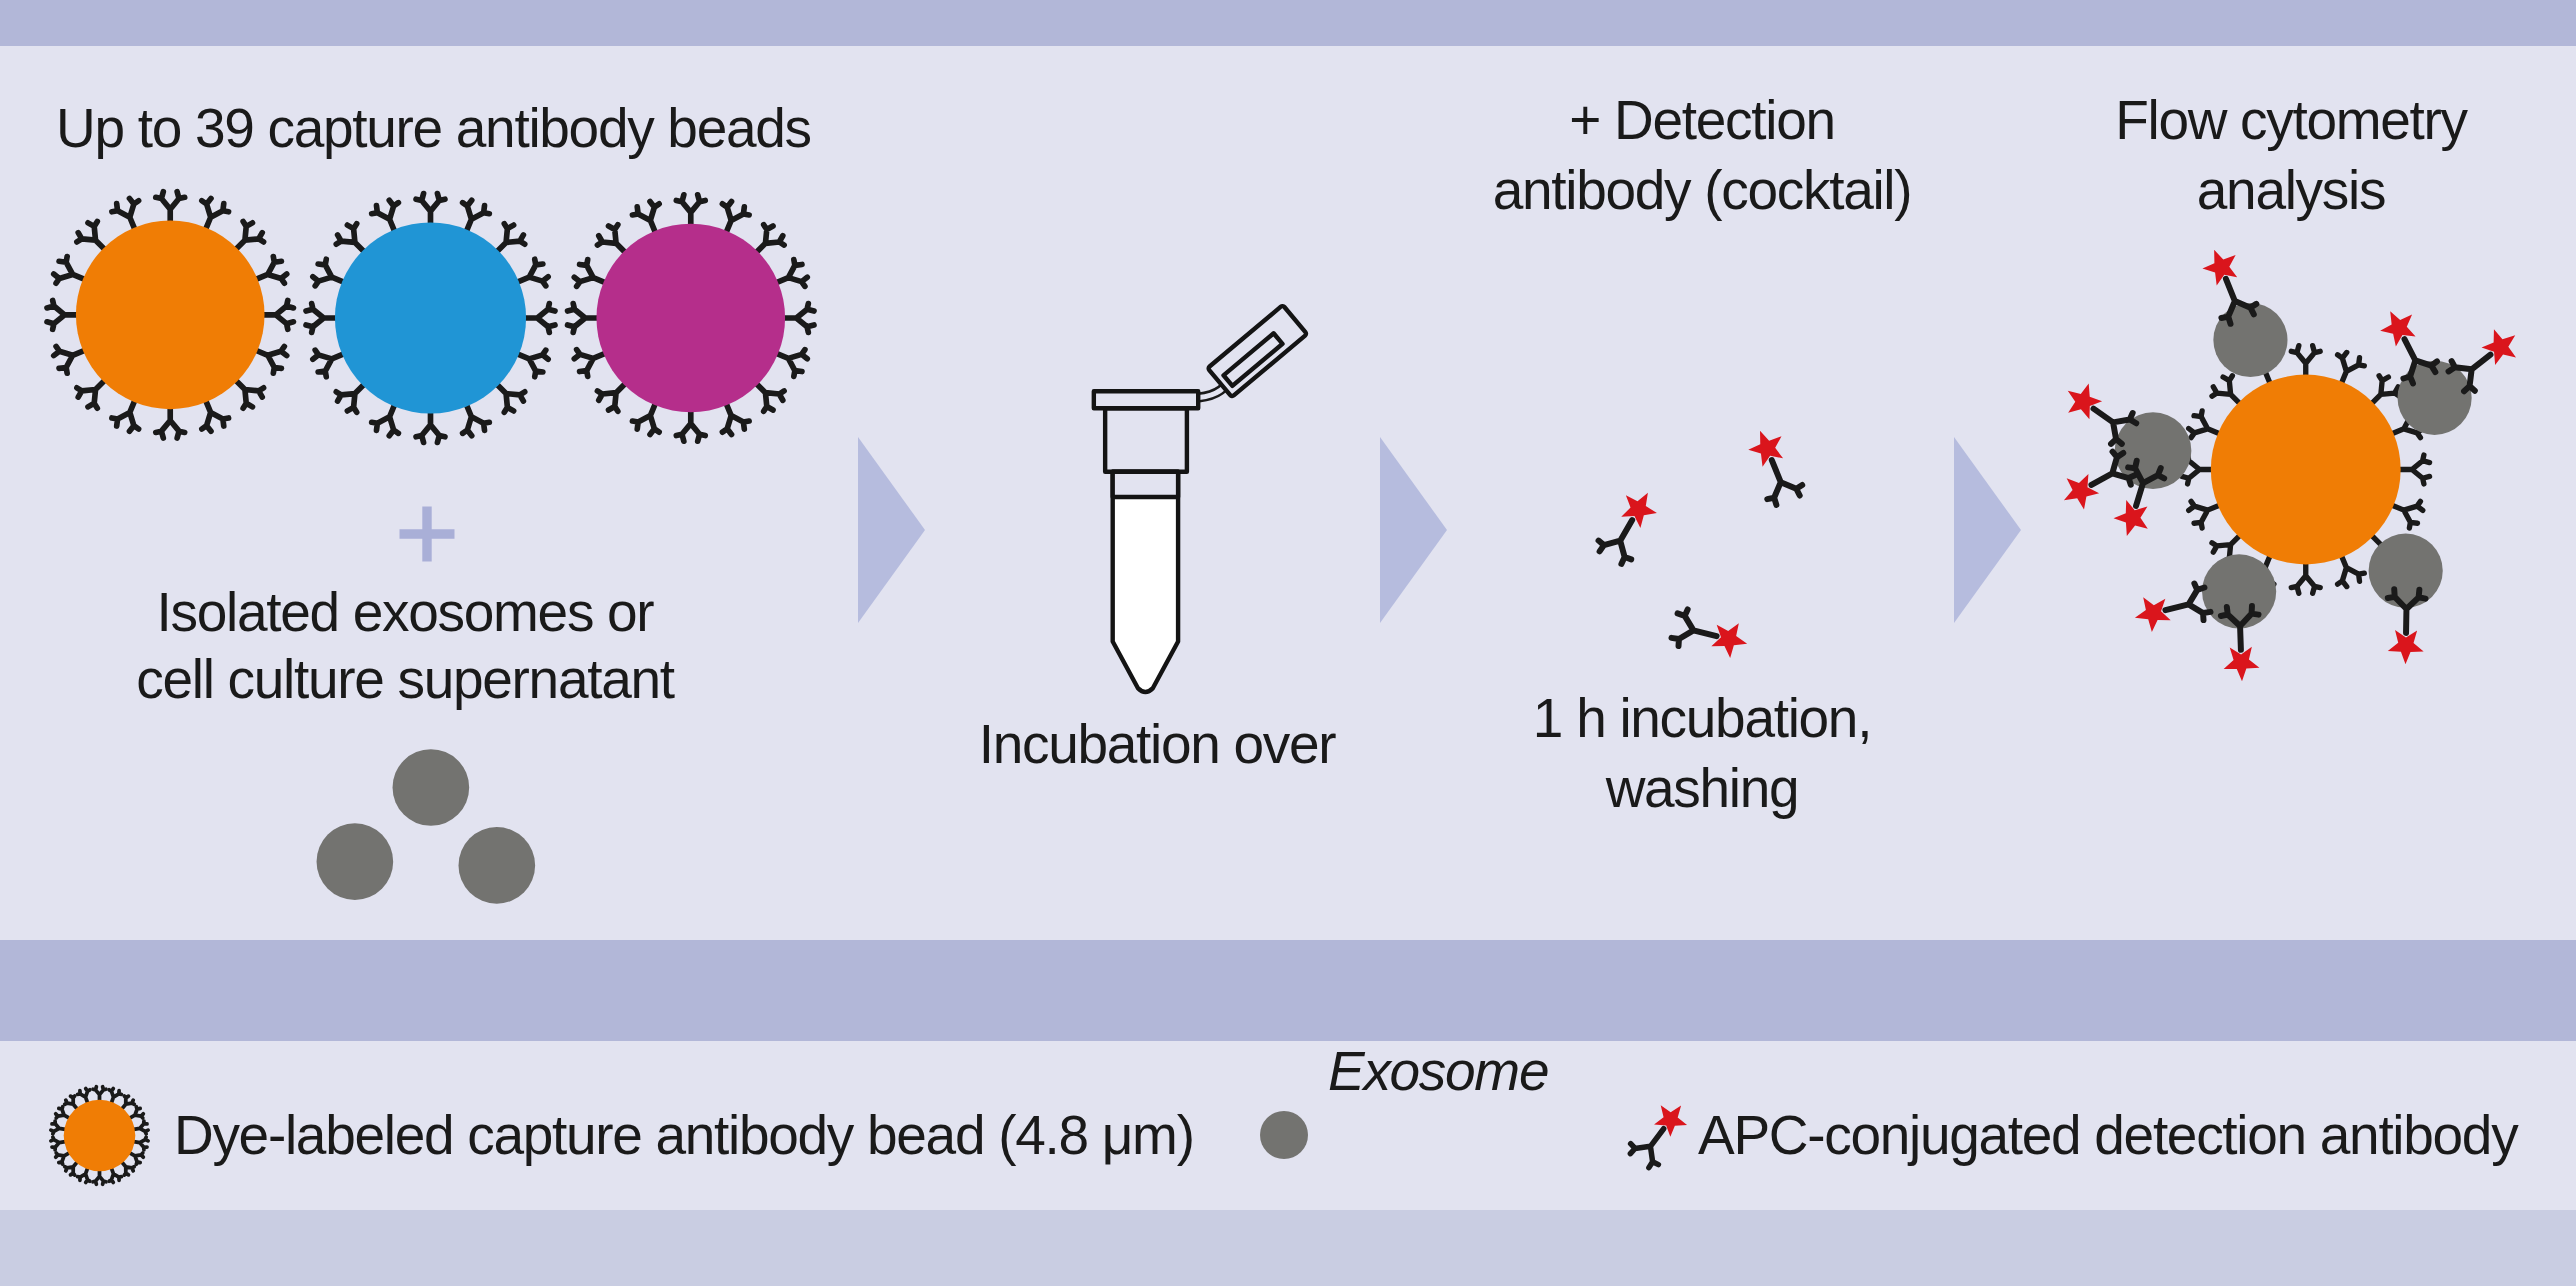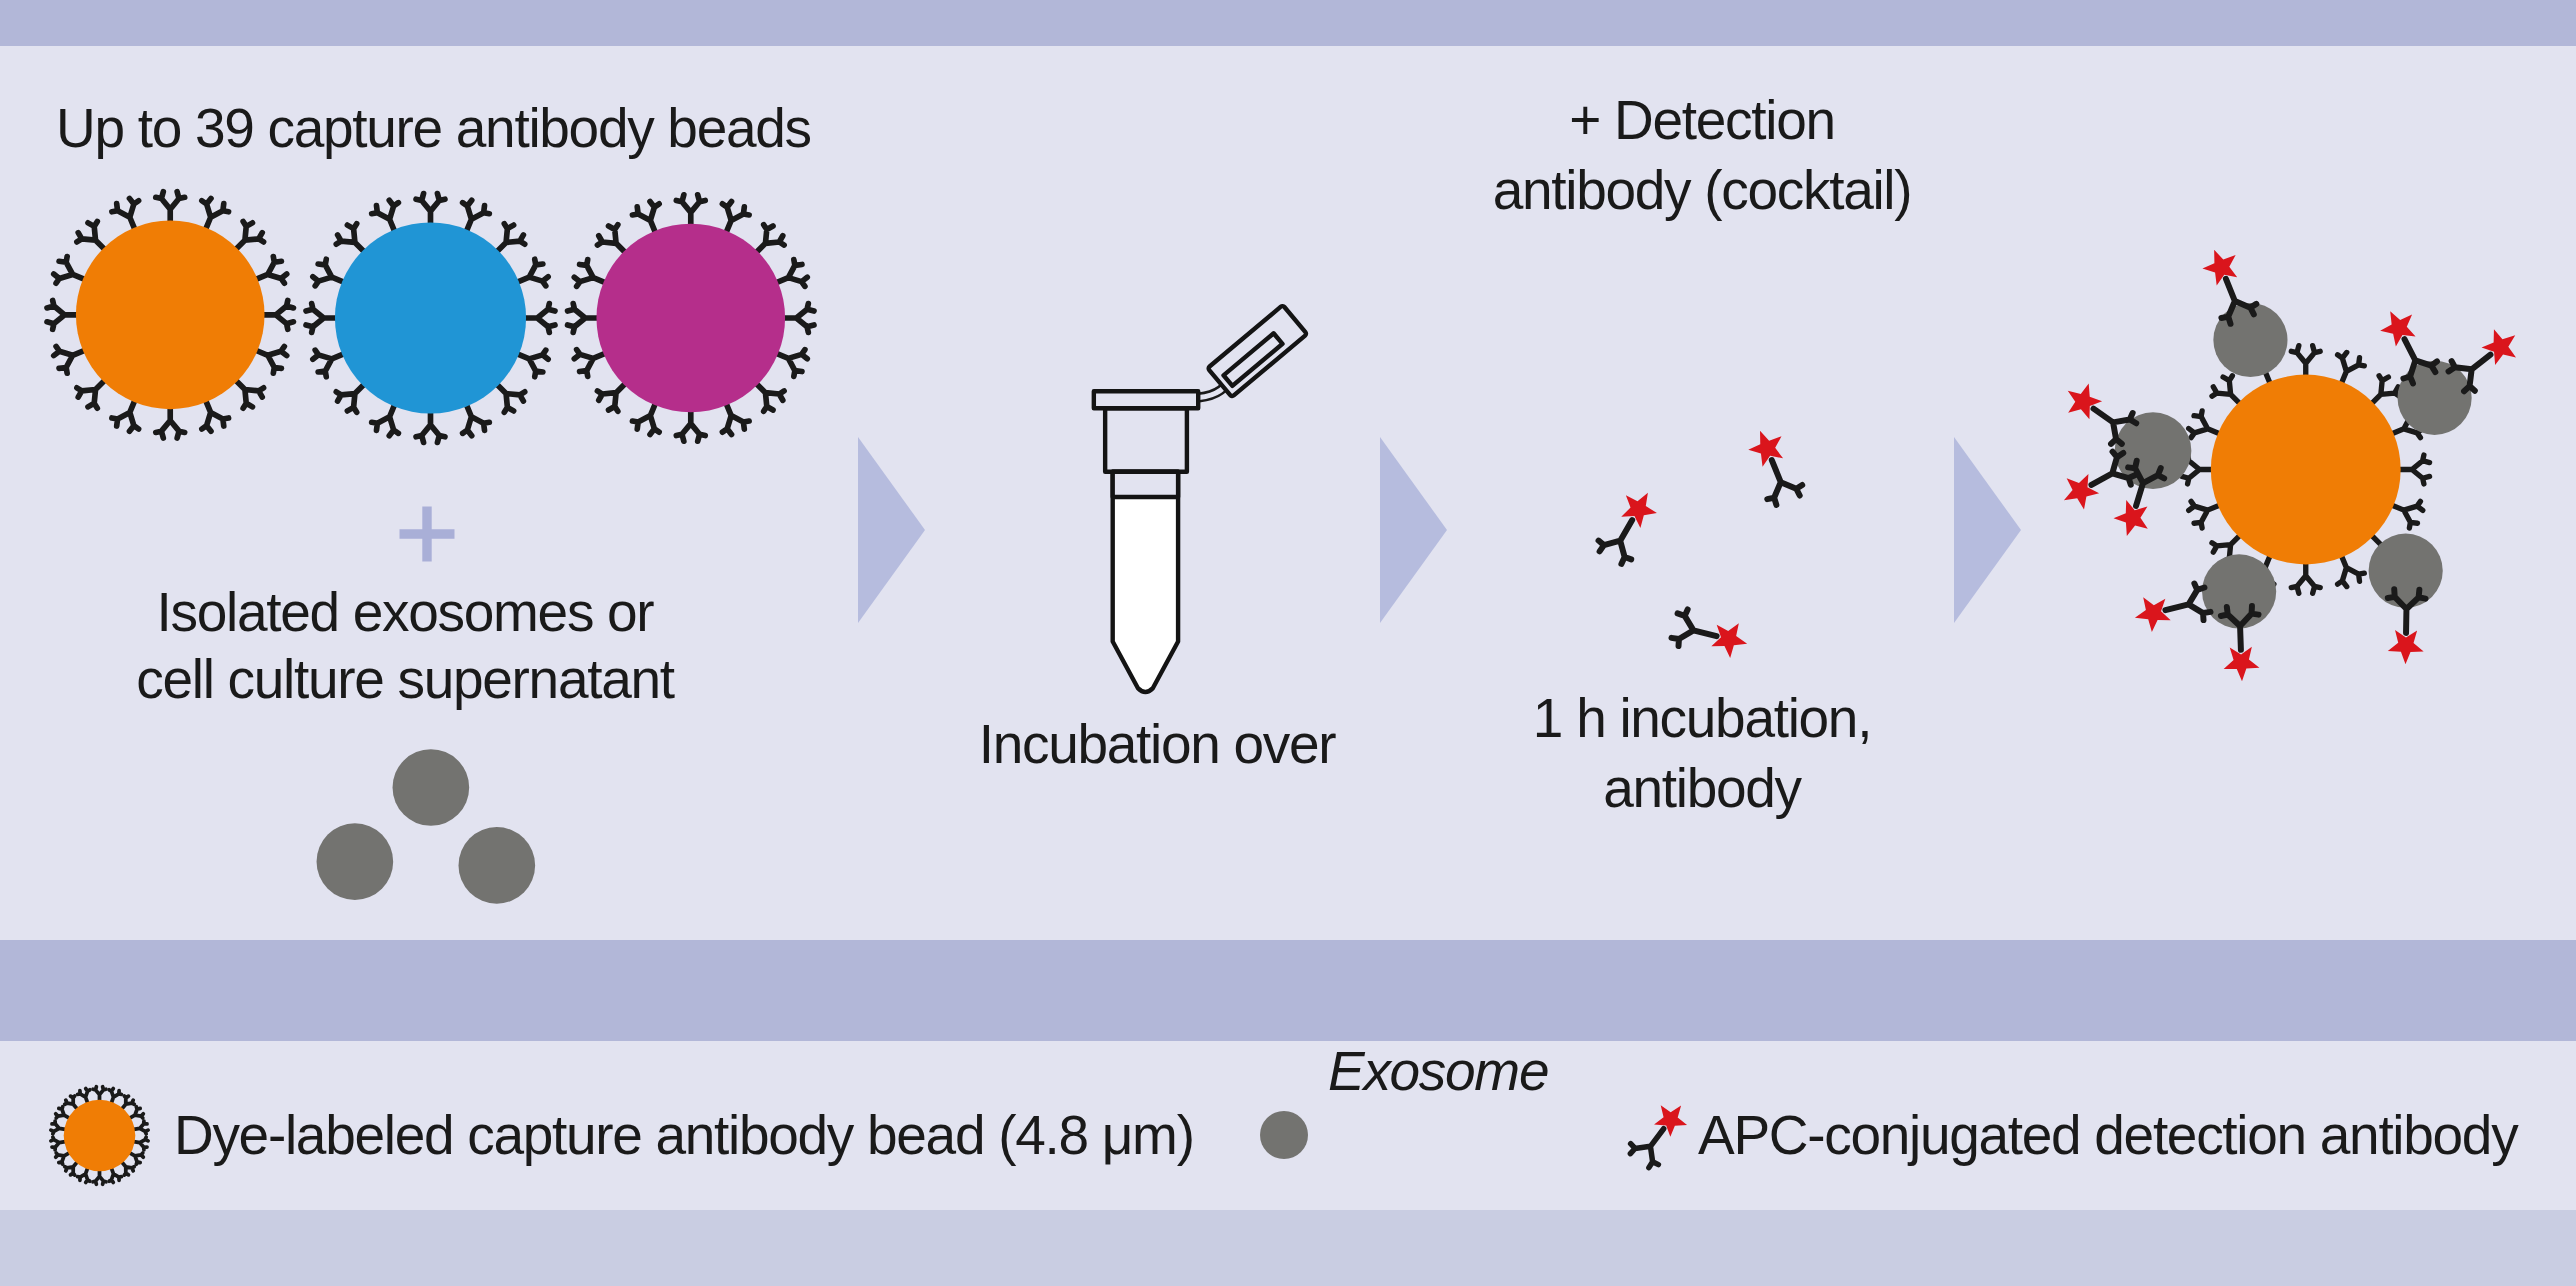--- a/index.html
+++ b/index.html
@@ -151,23 +151,27 @@
   </div>
 
   <svg style="left:1541px;top:365px;" width="327" height="340" viewBox="0 0 520 540">
     <use href="#detab" transform="translate(376,173) rotate(-22)"></use>
     <use href="#detab" transform="translate(133,267) rotate(30)"></use>
     <use href="#detab" transform="translate(256,425) rotate(104)"></use>
   </svg>
 
   <div class="txt center" style="left:1702px;top:683px;">
     <div>1 h incubation,</div>
-    <div>antibody</div>
-  </div>
-
+    <div>washing</div>
+  </div>
+
+  <div class="txt center" style="left:2291px;top:85px;">
+    <div>Flow cytometry</div>
+    <div>analysis</div>
+  </div>
 
   <svg style="left:2038px;top:208px;" width="538" height="572" viewBox="0 0 856 910">
     <g transform="translate(426,416)">
       <g class="fringe">
           <path d="M0,40 L0,8 M0,8 L-14,-9 M-14,-9 L-23,-11 M-14,-9 L-11,-20 M0,8 L14,-9 M14,-9 L23,-11 M14,-9 L11,-20" class="abline" stroke-width="8.50" transform="rotate(0.0) translate(0,-177) scale(1)"></path>
           <path d="M0,40 L0,8 M0,8 L-14,-9 M-14,-9 L-23,-11 M-14,-9 L-11,-20 M0,8 L14,-9 M14,-9 L23,-11 M14,-9 L11,-20" class="abline" stroke-width="8.50" transform="rotate(22.5) translate(0,-177) scale(1)"></path>
           <path d="M0,40 L0,8 M0,8 L-14,-9 M-14,-9 L-23,-11 M-14,-9 L-11,-20 M0,8 L14,-9 M14,-9 L23,-11 M14,-9 L11,-20" class="abline" stroke-width="8.50" transform="rotate(45.0) translate(0,-177) scale(1)"></path>
           <path d="M0,40 L0,8 M0,8 L-14,-9 M-14,-9 L-23,-11 M-14,-9 L-11,-20 M0,8 L14,-9 M14,-9 L23,-11 M14,-9 L11,-20" class="abline" stroke-width="8.50" transform="rotate(67.5) translate(0,-177) scale(1)"></path>
           <path d="M0,40 L0,8 M0,8 L-14,-9 M-14,-9 L-23,-11 M-14,-9 L-11,-20 M0,8 L14,-9 M14,-9 L23,-11 M14,-9 L11,-20" class="abline" stroke-width="8.50" transform="rotate(90.0) translate(0,-177) scale(1)"></path>
           <path d="M0,40 L0,8 M0,8 L-14,-9 M-14,-9 L-23,-11 M-14,-9 L-11,-20 M0,8 L14,-9 M14,-9 L23,-11 M14,-9 L11,-20" class="abline" stroke-width="8.50" transform="rotate(112.5) translate(0,-177) scale(1)"></path>

